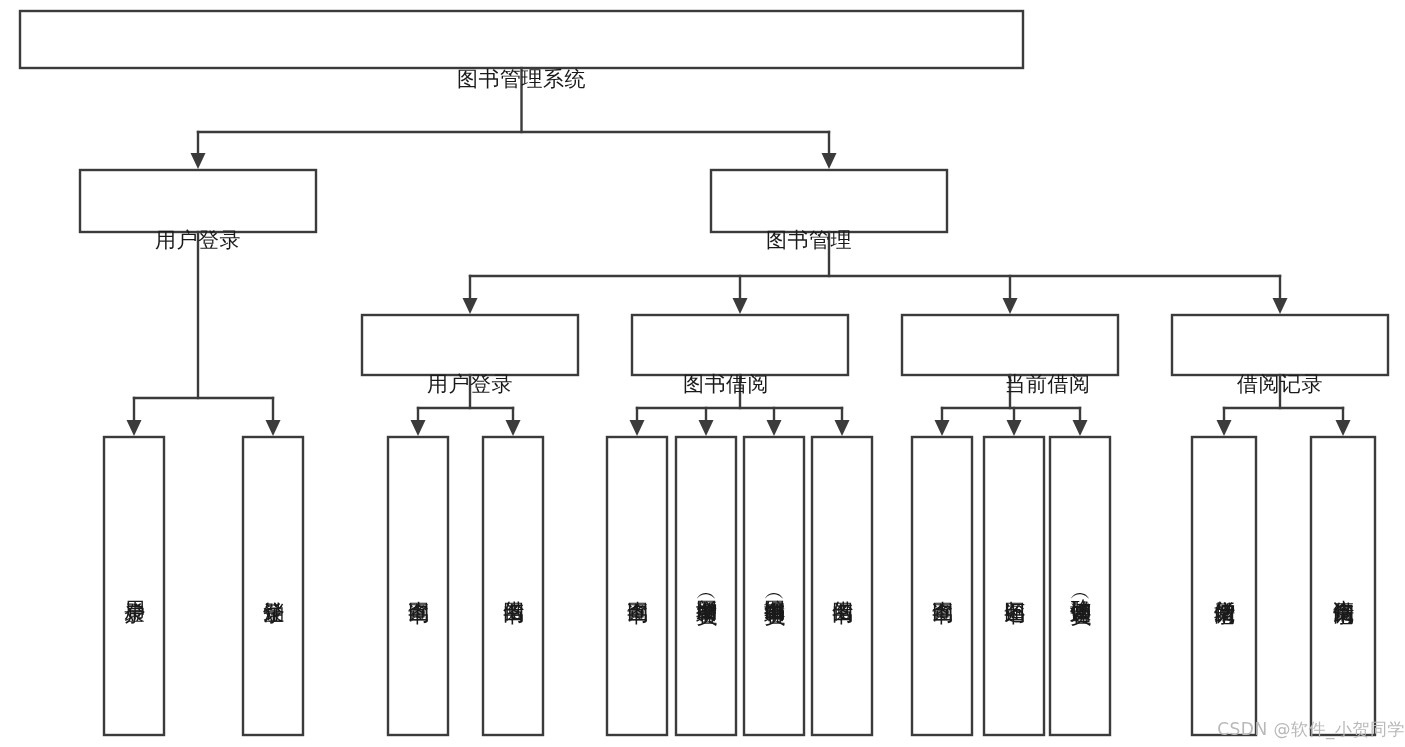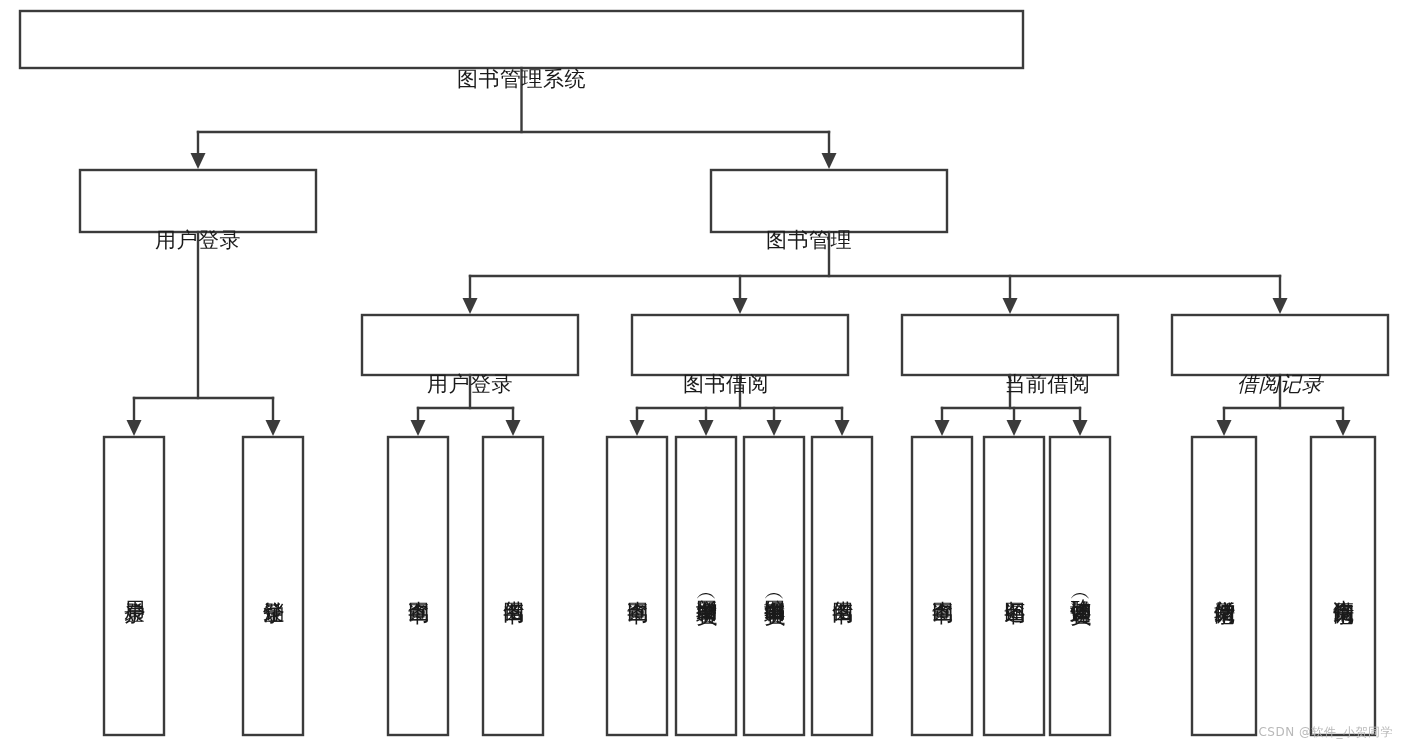--- a/index.html
+++ b/index.html
@@ -65,23 +65,23 @@
     line-height: 1.12;
     letter-spacing: 1px;
     writing-mode: vertical-rl;
     text-orientation: upright;
     -webkit-writing-mode: vertical-rl;
     white-space: nowrap;
     pointer-events: none;
   }
   .watermark {
     position: absolute;
-    right: 12px;
+    right: 0;
     bottom: 6px;
-    font-size: 12px;
+    font-size: 17px;
     color: #b9b9b9;
     letter-spacing: 0.5px;
     white-space: nowrap;
     pointer-events: none;
   }
 </style>
 </head>
 <body>
 
 <div id="diagram-root">
@@ -159,21 +159,21 @@
       <line x1="1343" y1="408" x2="1343" y2="422" class="connector"></line>
       <polygon points="1335.5,420 1350.5,420 1343,436" class="arrow-head"></polygon>
     </svg>
   <div id="label-layer">
       <div class="node-label-h" style="left: 20px; top: 11px; width: 1003px; height: 57px;">图书管理系统</div>
       <div class="node-label-h" style="left: 80px; top: 170px; width: 236px; height: 62px;">用户登录</div>
       <div class="node-label-h" style="left: 711px; top: 170px; width: 196px; height: 62px;">图书管理</div>
       <div class="node-label-h" style="left: 362px; top: 315px; width: 216px; height: 60px;">用户登录</div>
       <div class="node-label-h" style="left: 632px; top: 315px; width: 188px; height: 60px;">图书借阅</div>
       <div class="node-label-h" style="left: 902px; top: 315px; width: 257px; height: 60px; padding-left: 17px;">当前借阅</div>
-      <div class="node-label-h" style="left: 1172px; top: 315px; width: 216px; height: 60px; font-style: italic;">借阅记录</div>
+      <div class="node-label-h" style="left: 1172px; top: 315px; width: 216px; height: 60px;">借阅记录</div>
       <div class="node-label-v" style="left: 104px; top: 437px; width: 60px; height: 298px;">用户登录</div>
       <div class="node-label-v" style="left: 243px; top: 437px; width: 60px; height: 298px;">注销登录</div>
       <div class="node-label-v" style="left: 388px; top: 437px; width: 60px; height: 298px;">查询图书</div>
       <div class="node-label-v" style="left: 483px; top: 437px; width: 60px; height: 298px;">借阅图书</div>
       <div class="node-label-v" style="left: 607px; top: 437px; width: 60px; height: 298px;">查询图书</div>
       <div class="node-label-v" style="left: 676px; top: 437px; width: 60px; height: 298px;">新增图书（管理员）</div>
       <div class="node-label-v" style="left: 744px; top: 437px; width: 60px; height: 298px;">编辑图书（管理员）</div>
       <div class="node-label-v" style="left: 812px; top: 437px; width: 60px; height: 298px;">借阅图书</div>
       <div class="node-label-v" style="left: 912px; top: 437px; width: 60px; height: 298px;">查询图书</div>
       <div class="node-label-v" style="left: 984px; top: 437px; width: 60px; height: 298px;">归还图书</div>

